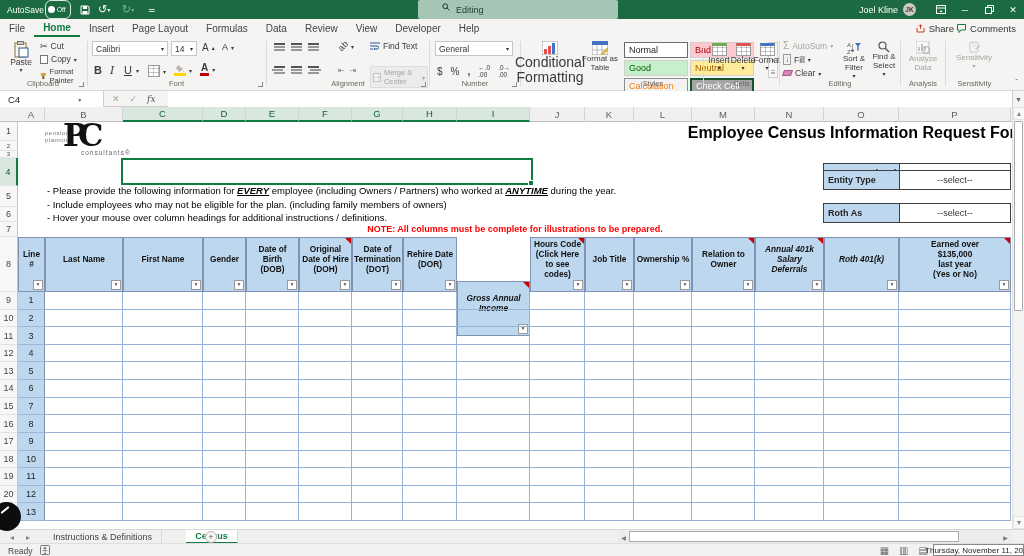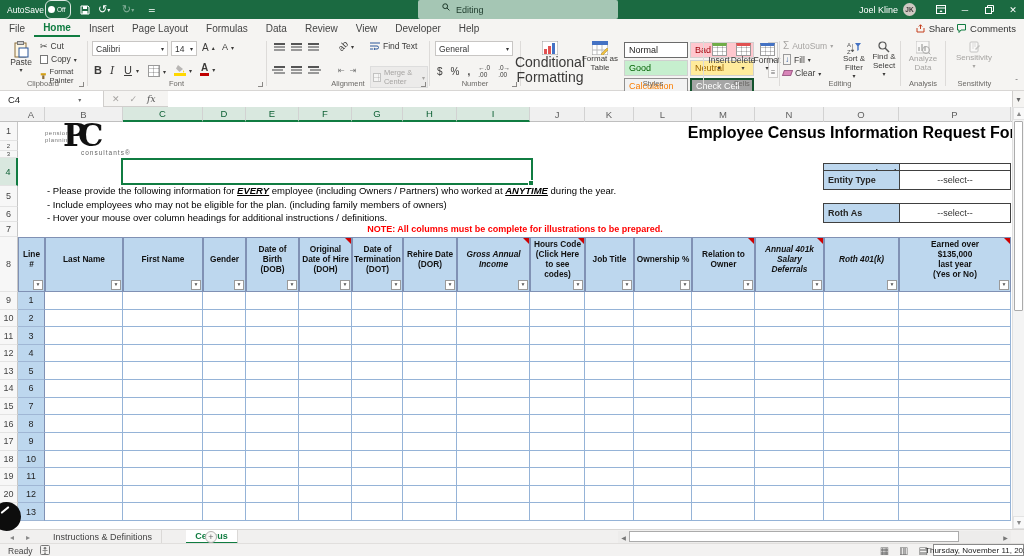--- a/index.html
+++ b/index.html
@@ -546,21 +546,21 @@
         <div class="chead" style="left: 228px; width: 53px;">Date of Birth
 (DOB)<div class="flt">▼</div></div>
         <div class="chead" style="left: 281px; width: 53px;">Original
 Date of Hire
 (DOH)<div class="flt">▼</div><div class="cmt"></div></div>
         <div class="chead" style="left: 334px; width: 51px;">Date of
 Termination
 (DOT)<div class="flt">▼</div></div>
         <div class="chead" style="left: 385px; width: 54px;">Rehire Date
 (DOR)<div class="flt">▼</div></div>
-        <div class="chead it" style="left: 439px; width: 73px;">Gross Annual
+        <div class="chead it" style="left: 439px; width: 73px; margin-top: 44px;">Gross Annual
 Income<div class="flt">▼</div><div class="cmt"></div></div>
         <div class="chead" style="left: 512px; width: 55px;">Hours Code
 (Click Here
 to see
 codes)<div class="flt">▼</div><div class="cmt"></div></div>
         <div class="chead" style="left: 567px; width: 49px;">Job Title<div class="flt">▼</div></div>
         <div class="chead" style="left: 616px; width: 58px;">Ownership %<div class="flt">▼</div></div>
         <div class="chead" style="left: 674px; width: 63px;">Relation to
 Owner<div class="flt">▼</div><div class="cmt"></div></div>
         <div class="chead it" style="left: 737px; width: 69px;">Annual 401k

